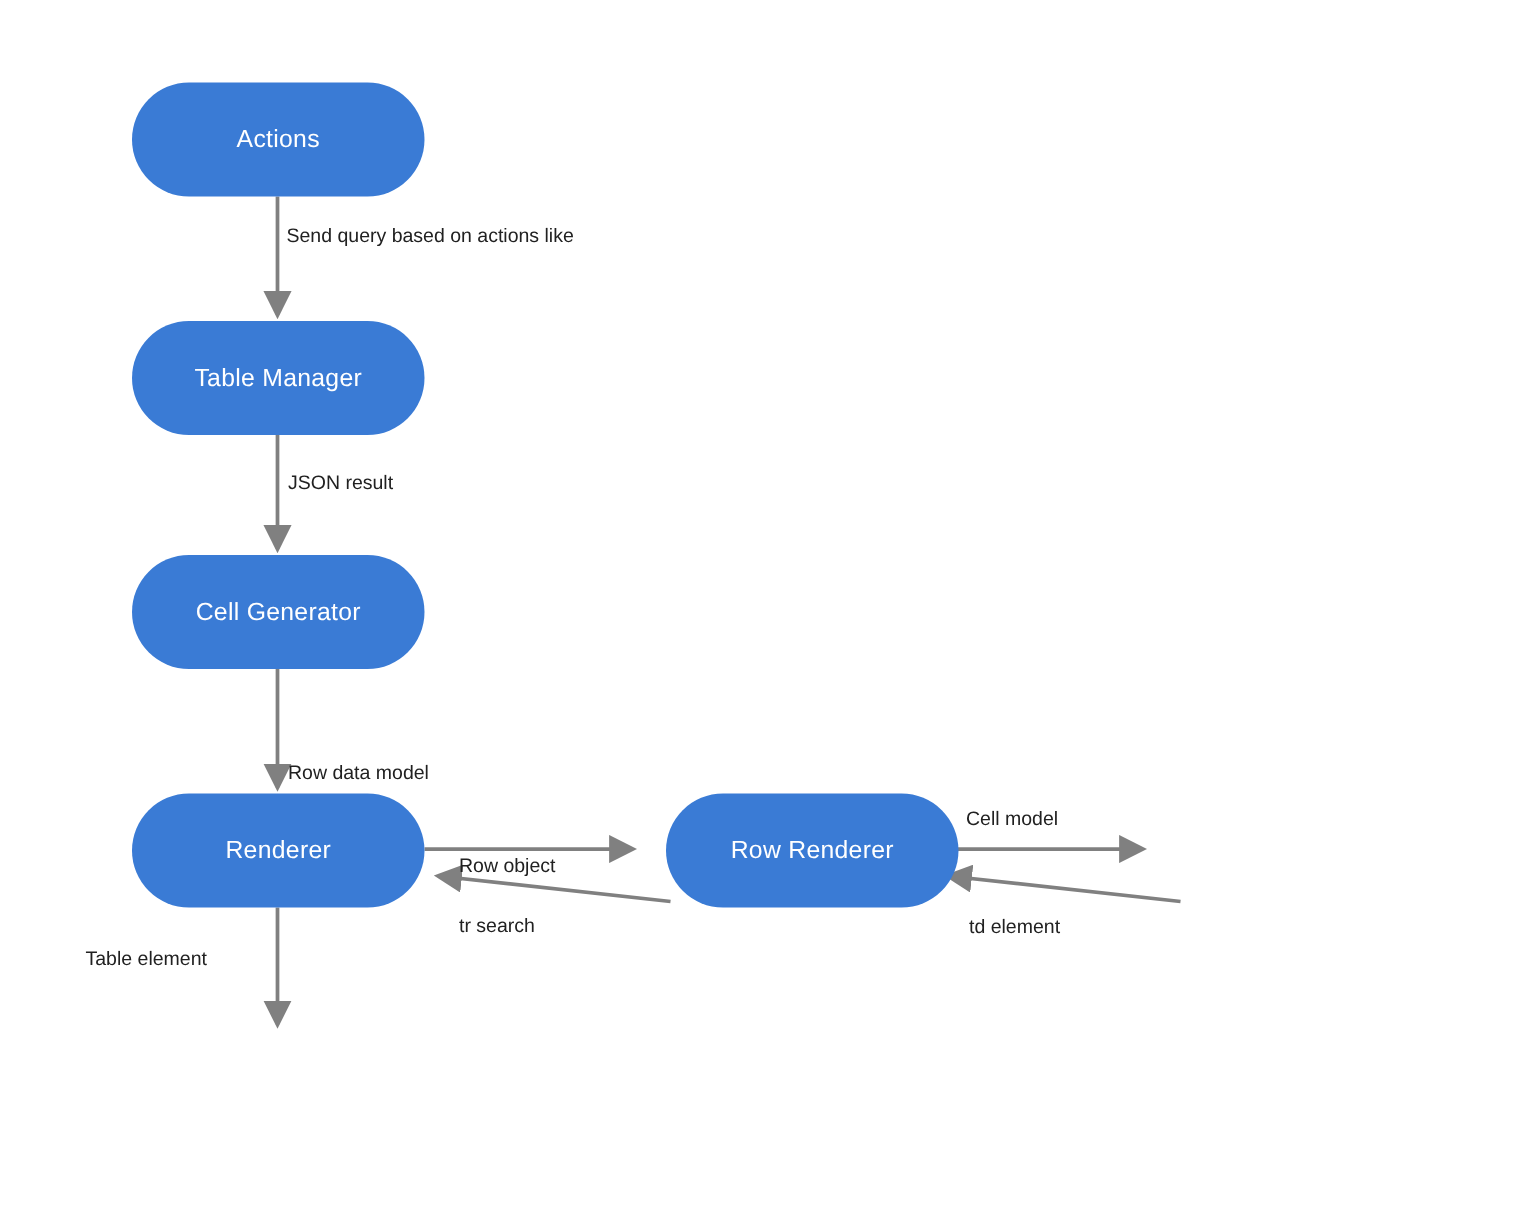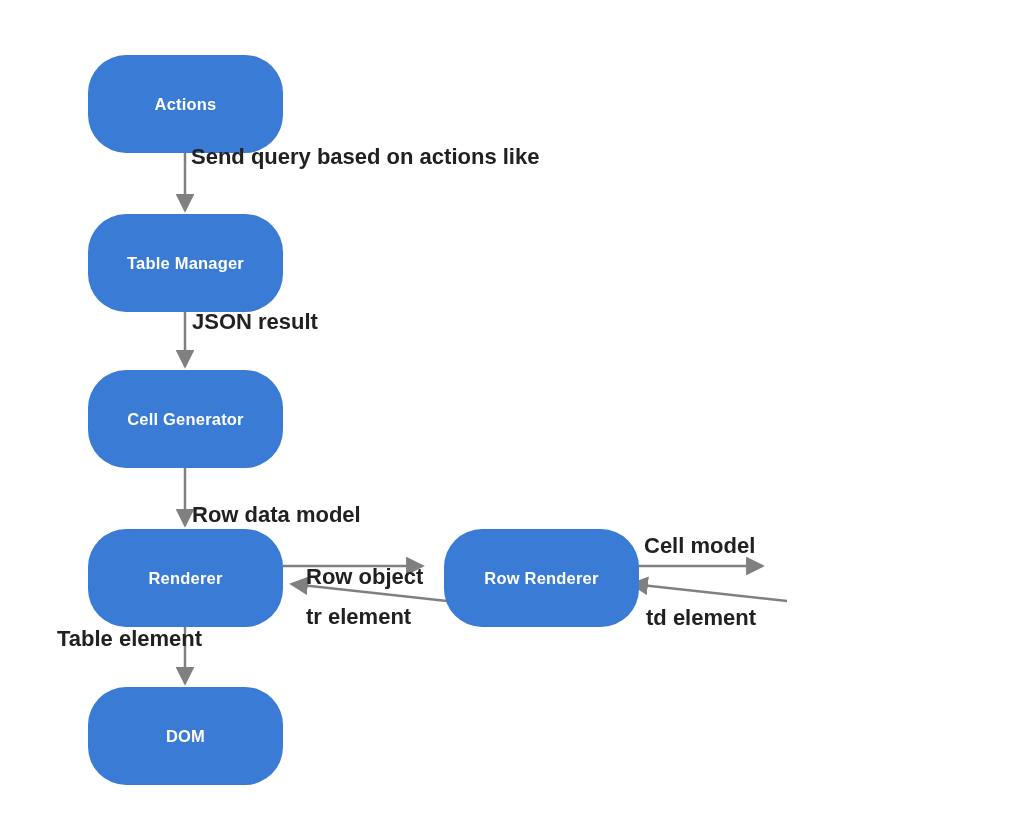--- a/index.html
+++ b/index.html
@@ -22,37 +22,37 @@
   }
   .edge-line {
     stroke: var(--arrow-color, #808080);
     stroke-width: 2.5;
     fill: none;
   }
   #arrowhead path { fill: var(--arrow-color, #808080); }
   .node {
     position: absolute;
     width: 195px;
-    height: 98px;
+    height: 76px;
     background: var(--node-fill, #3a7bd5);
     border-radius: 38px;
     color: var(--node-text, #ffffff);
     font-size: 16.5px;
-    font-weight: 700;
+    font-weight: 400;
     letter-spacing: 0.2px;
     display: flex;
     align-items: center;
     justify-content: center;
     text-align: center;
   }
   .edge-label {
     position: absolute;
     color: var(--label-text, #212121);
-    font-size: 22px;
-    font-weight: 700;
+    font-size: 13px;
+    font-weight: 400;
     line-height: 21px;
     white-space: nowrap;
   }
   
   .node-actions          { left: 88px;  top: 55px;  }
   .node-data-manager     { left: 88px;  top: 214px; }
   .node-model-generator  { left: 88px;  top: 370px; }
   .node-renderer         { left: 88px;  top: 529px; }
   .node-row-renderer     { left: 444px; top: 529px; }
   .node-cell-renderer    { left: 768px; top: 529px; }
@@ -86,26 +86,25 @@
     <line class="edge-line" x1="447" y1="601" x2="292" y2="584" marker-end="url(#arrowhead)"></line>
     <line class="edge-line" x1="623" y1="566" x2="762" y2="566" marker-end="url(#arrowhead)"></line>
     <line class="edge-line" x1="787" y1="601" x2="632" y2="584" marker-end="url(#arrowhead)"></line>
   </svg>
 
   <div class="node node-actions">Actions</div>
   <div class="node node-data-manager">Table Manager</div>
   <div class="node node-model-generator">Cell Generator</div>
   <div class="node node-renderer">Renderer</div>
   <div class="node node-row-renderer">Row Renderer</div>
-  <div class="node node-dom">DOM</div>
 
   <div class="edge-label label-send-query">
     <div>Send query based on actions like</div>
   </div>
   <div class="edge-label label-json-result">JSON result</div>
   <div class="edge-label label-row-data-model">Row data model</div>
   <div class="edge-label label-row-object">Row object</div>
-  <div class="edge-label label-tr-element">tr element</div>
+  <div class="edge-label label-tr-element">tr search</div>
   <div class="edge-label label-cell-object">Cell model</div>
   <div class="edge-label label-td-element">td element</div>
   <div class="edge-label label-table-element">Table element</div>
 
 </div>
 
 </body></html>

